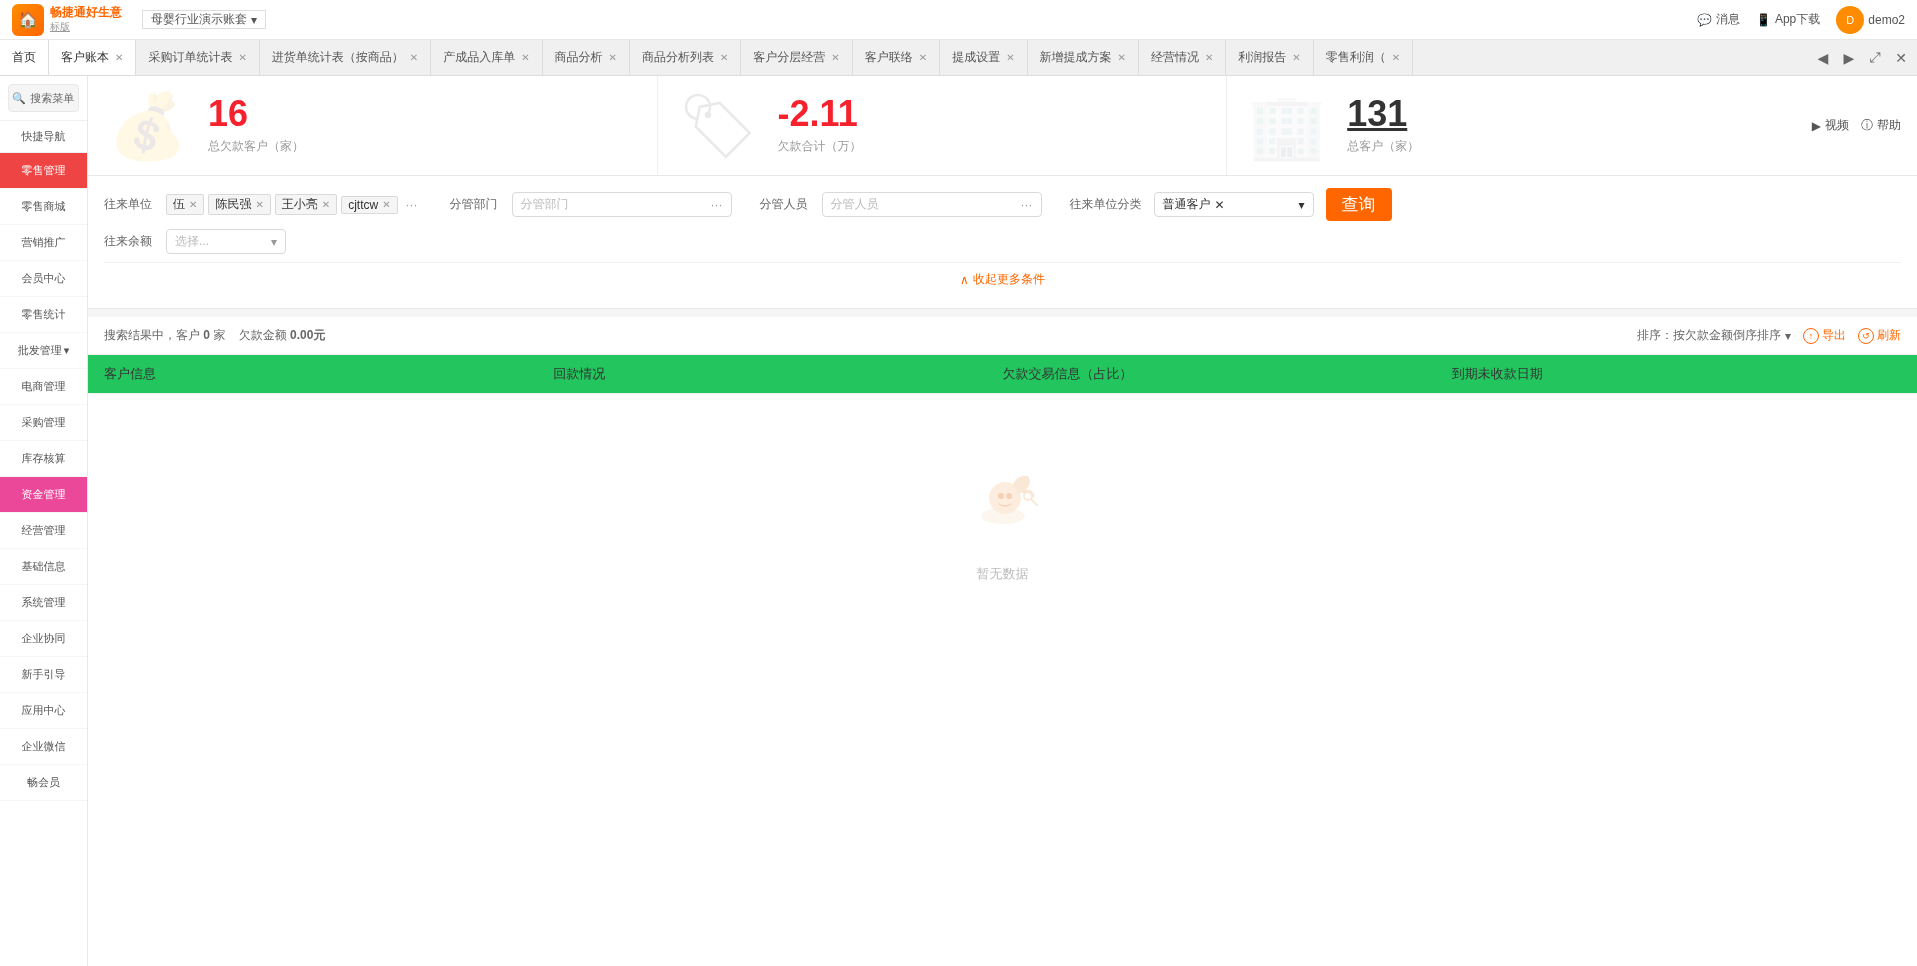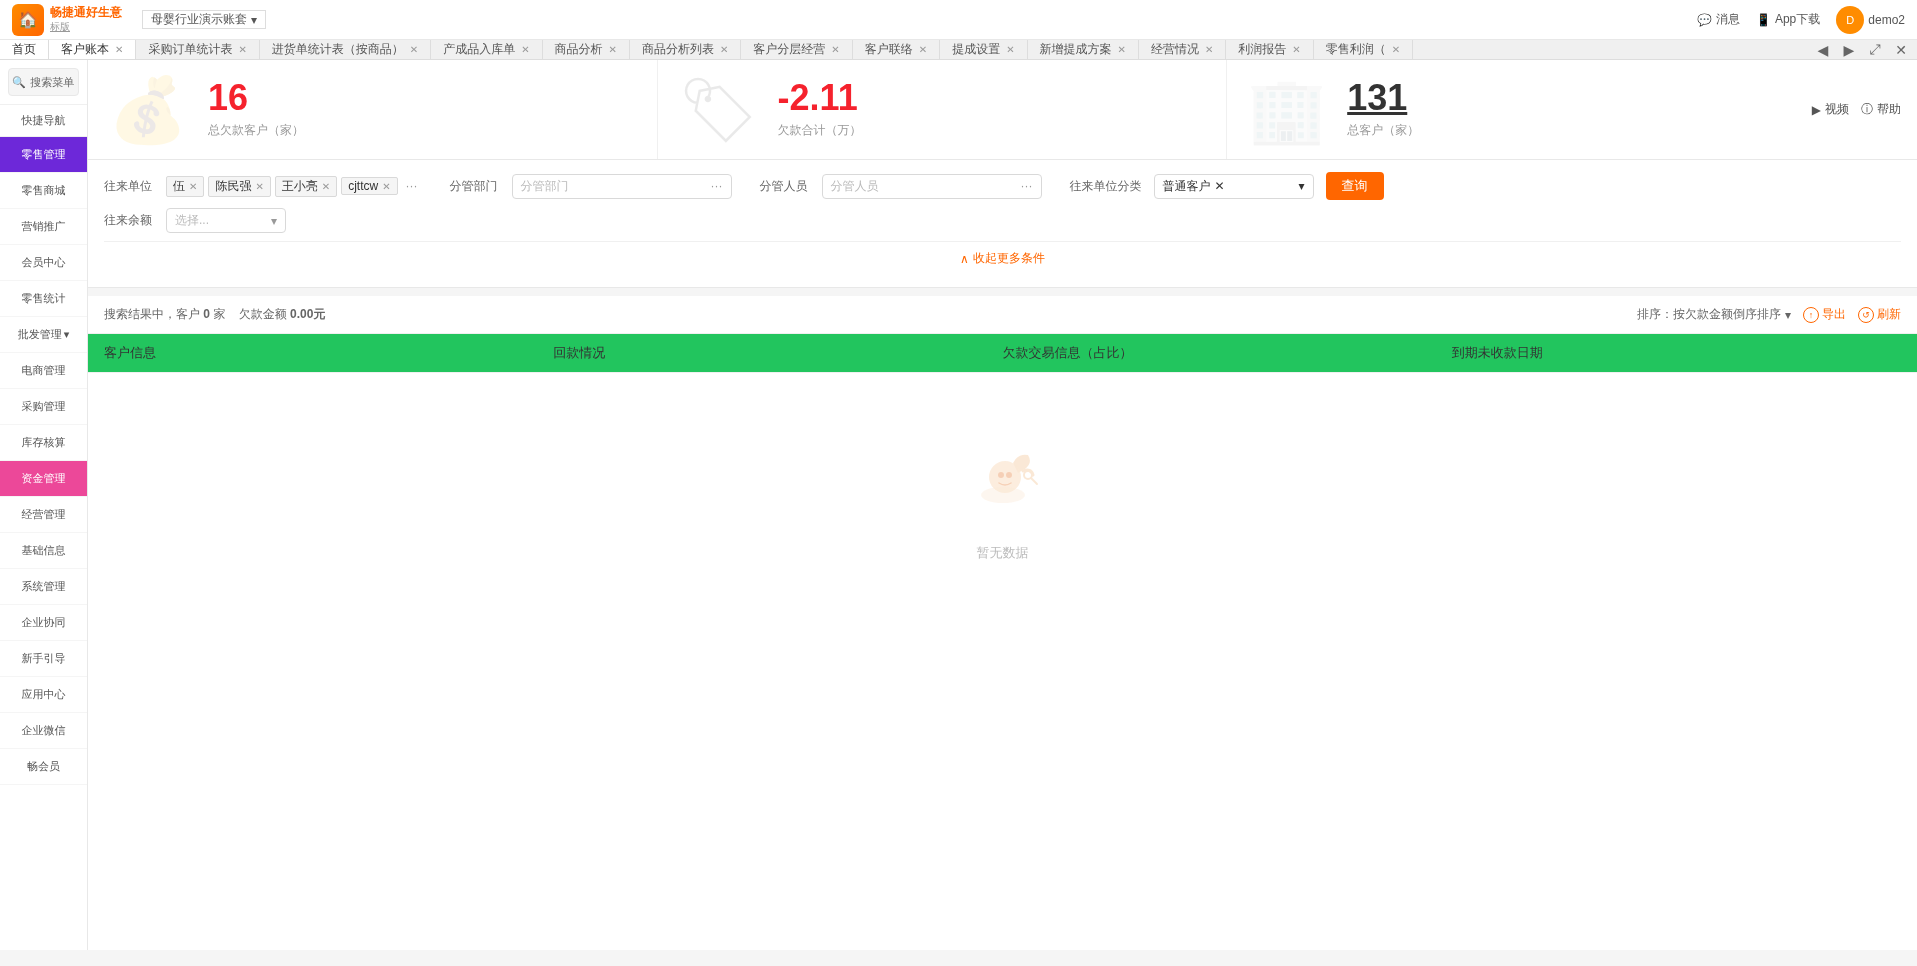--- a/index.html
+++ b/index.html
@@ -81,21 +81,21 @@
       background: #ff8c00;
       display: flex;
       align-items: center;
       justify-content: center;
       color: white;
       font-size: 11px;
     }
 
     
     .tab-bar {
-      height: 20px;
+      height: 36px;
       background: #f0f0f0;
       display: flex;
       align-items: center;
       border-bottom: 1px solid #ddd;
       overflow: hidden;
     }
     .tab-item {
       height: 36px;
       padding: 0 12px;
       display: flex;
@@ -182,21 +182,21 @@
     }
     .sidebar-item {
       padding: 10px 4px;
       text-align: center;
       font-size: 11px;
       color: #555;
       cursor: pointer;
       border-bottom: 1px solid #f5f5f5;
     }
     .sidebar-item.active {
-      background: #6d28d9;
+      background: #ef4444;
       color: #fff;
     }
     .sidebar-item.has-arrow {
       display: flex;
       align-items: center;
       justify-content: center;
       gap: 2px;
     }
 
     
@@ -320,21 +320,21 @@
     }
     .filter-select.with-value {
       color: #333;
     }
     .btn-search {
       background: #ff6600;
       color: #fff;
       border: none;
       border-radius: 4px;
       padding: 5px 16px;
-      font-size: 13px;
+      font-size: 17px;
       cursor: pointer;
     }
     .collapse-btn {
       display: flex;
       align-items: center;
       gap: 4px;
       color: #ff6600;
       font-size: 12px;
       cursor: pointer;
       justify-content: center;

